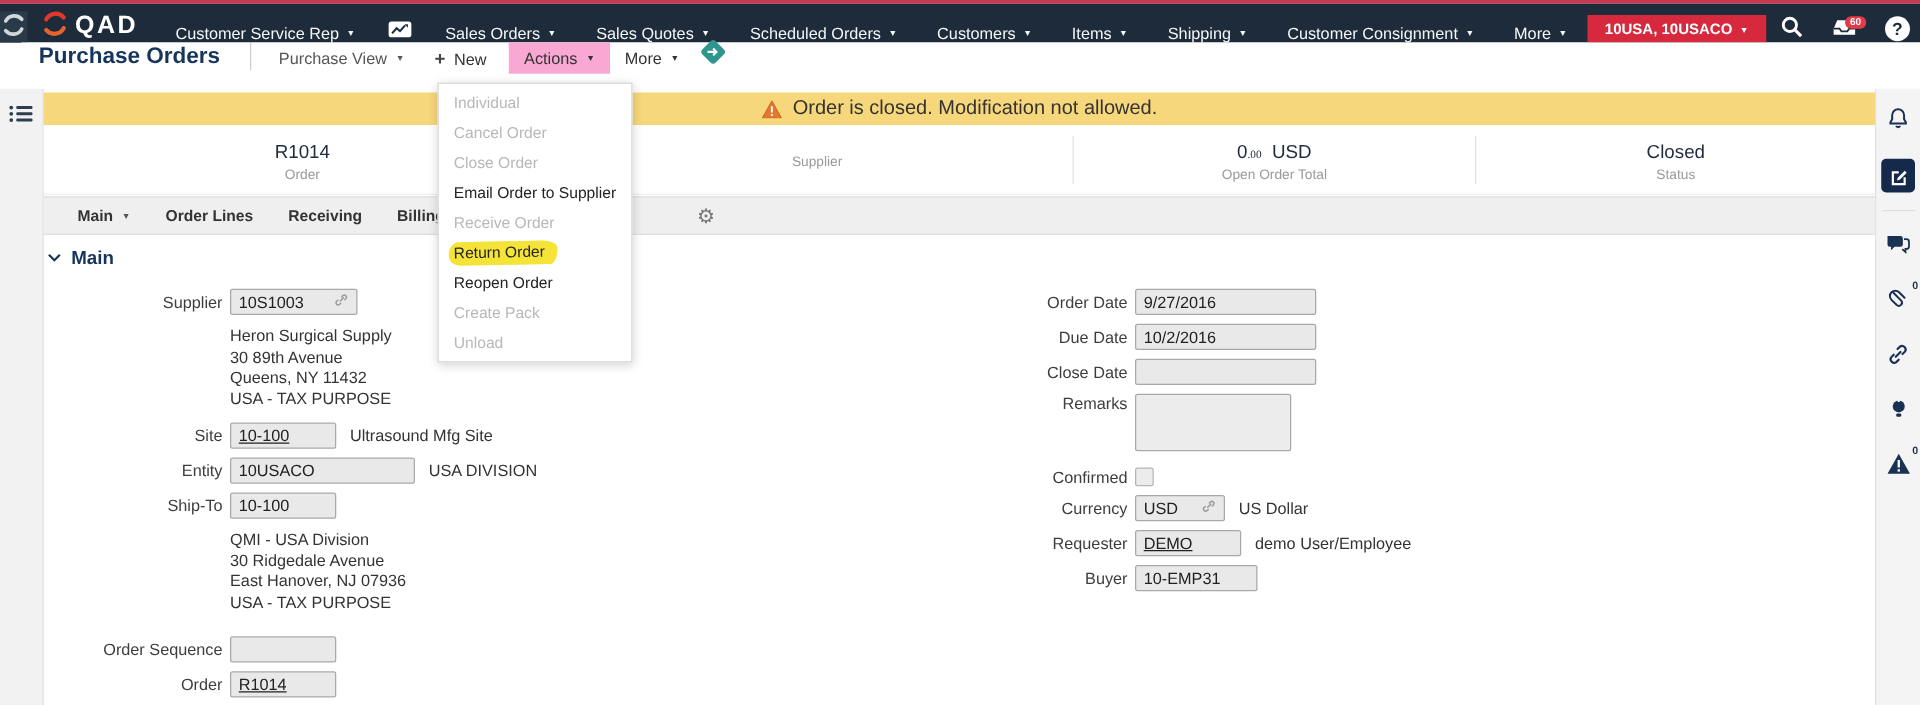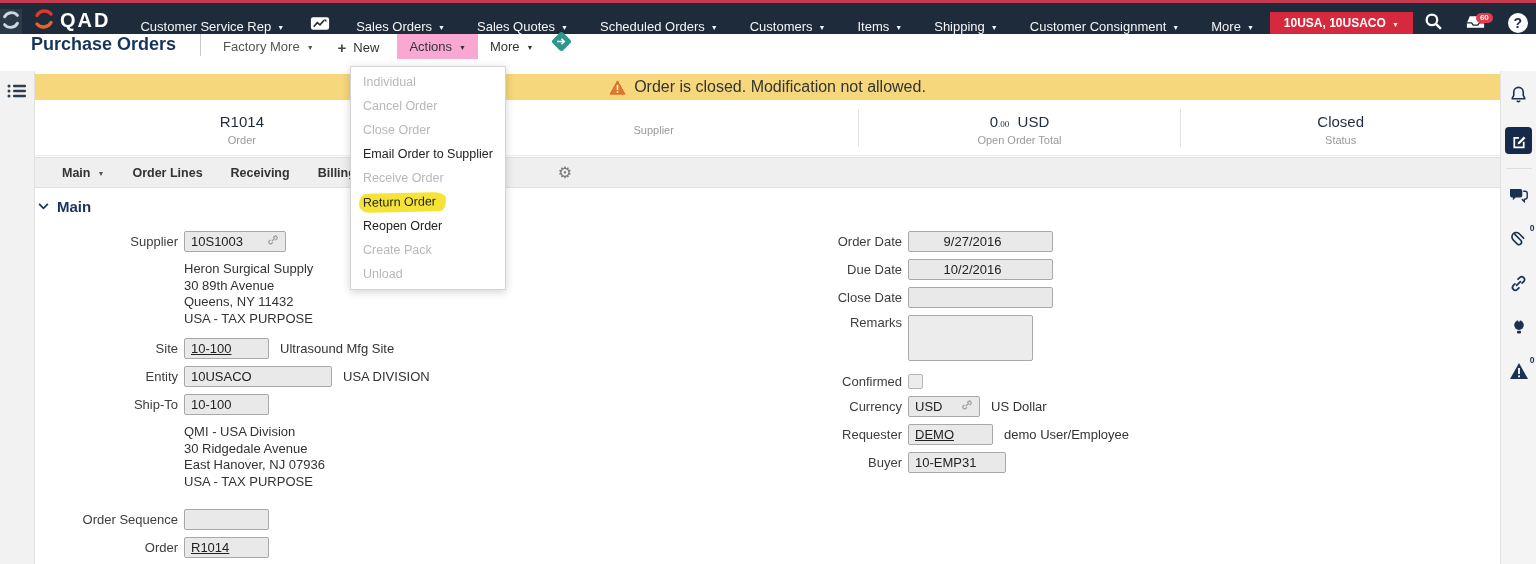--- a/index.html
+++ b/index.html
@@ -71,21 +71,21 @@
   .form-left { position:absolute; left:35px; top:231px; width:660px; }
   .form-right { position:absolute; left:790px; top:231px; width:710px; }
   .frow { display:flex; align-items:center; margin-bottom:7px; }
   .flabel { width:143px; text-align:right; margin-right:6px; color:#3d3d3d; font-size:13px; flex:none; }
   .form-right .flabel { width:112px; }
   .ffield { height:21px; background:#e9e9e9; border:1px solid #a9a9a9; border-radius:2px; font-size:13px; color:#222; display:flex; align-items:center; padding:0 6px; position:relative; }
   .flink { text-decoration:underline; }
   .fdesc { margin-left:11px; font-size:13px; color:#333; white-space:nowrap; }
   .chain { margin-left:auto; flex:none; }
   .addr { margin:9px 0 11px 149px; font-size:13px; color:#333; line-height:16.5px; }
-  .right-val { justify-content:center; padding-right:22px; }
+  .right-val { justify-content:flex-start; padding-right:22px; }
   .ta-row { align-items:flex-start; }
   .textarea-box { width:125px; height:46px; background:#ececec; border:1px solid #a9a9a9; border-radius:2px; }
   .checkbox { width:15px; height:15px; background:#ececec; border:1px solid #b5b5b5; border-radius:2px; }
   .cb-row { margin-top:13px; }
   .seq-row { margin-top:19px; }
 </style>
 </head>
 <body>
 
 <div class="topline"></div>
@@ -180,21 +180,21 @@
       <div class="help-circle">?</div>
     </div>
 
   </div>
 </div>
 
 <div class="toolbar">
   <div class="page-title">Purchase Orders</div>
   <div class="tb-divider"></div>
   <div class="tb-item">
-    <span>Factory More</span>
+    <span>Purchase View</span>
       <span class="caret">▼</span>
   </div>
   <div class="tb-item tb-new">
     <span class="plus">+</span>
       <span>New</span>
   </div>
   <div class="tb-item tb-actions">
     <span>Actions</span>
       <span class="caret">▼</span>
   </div>

